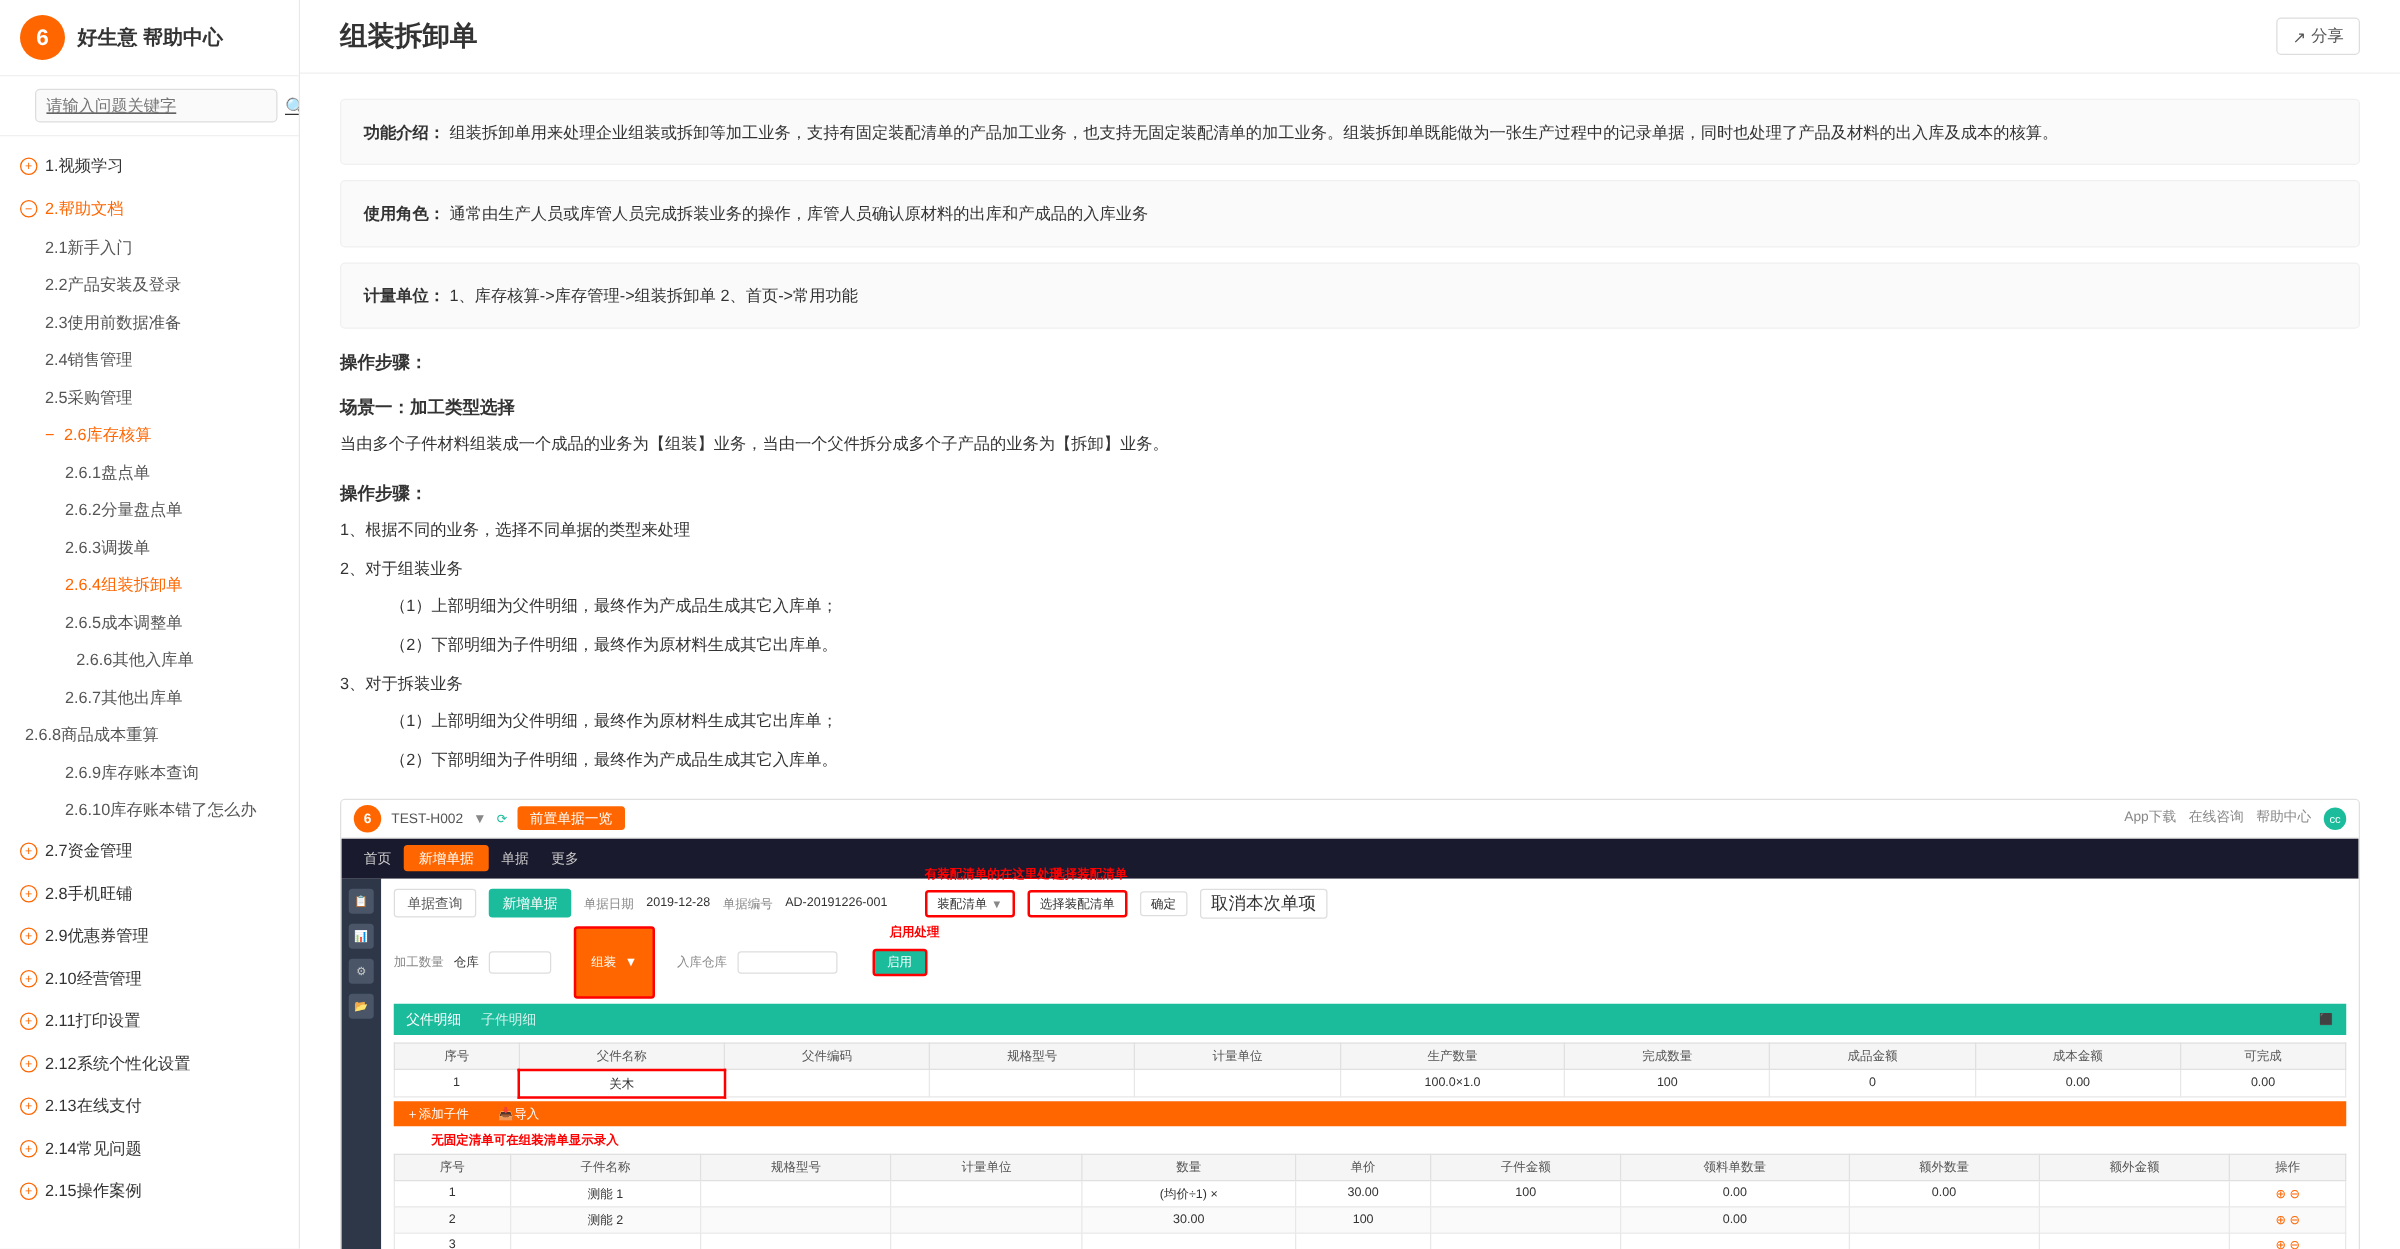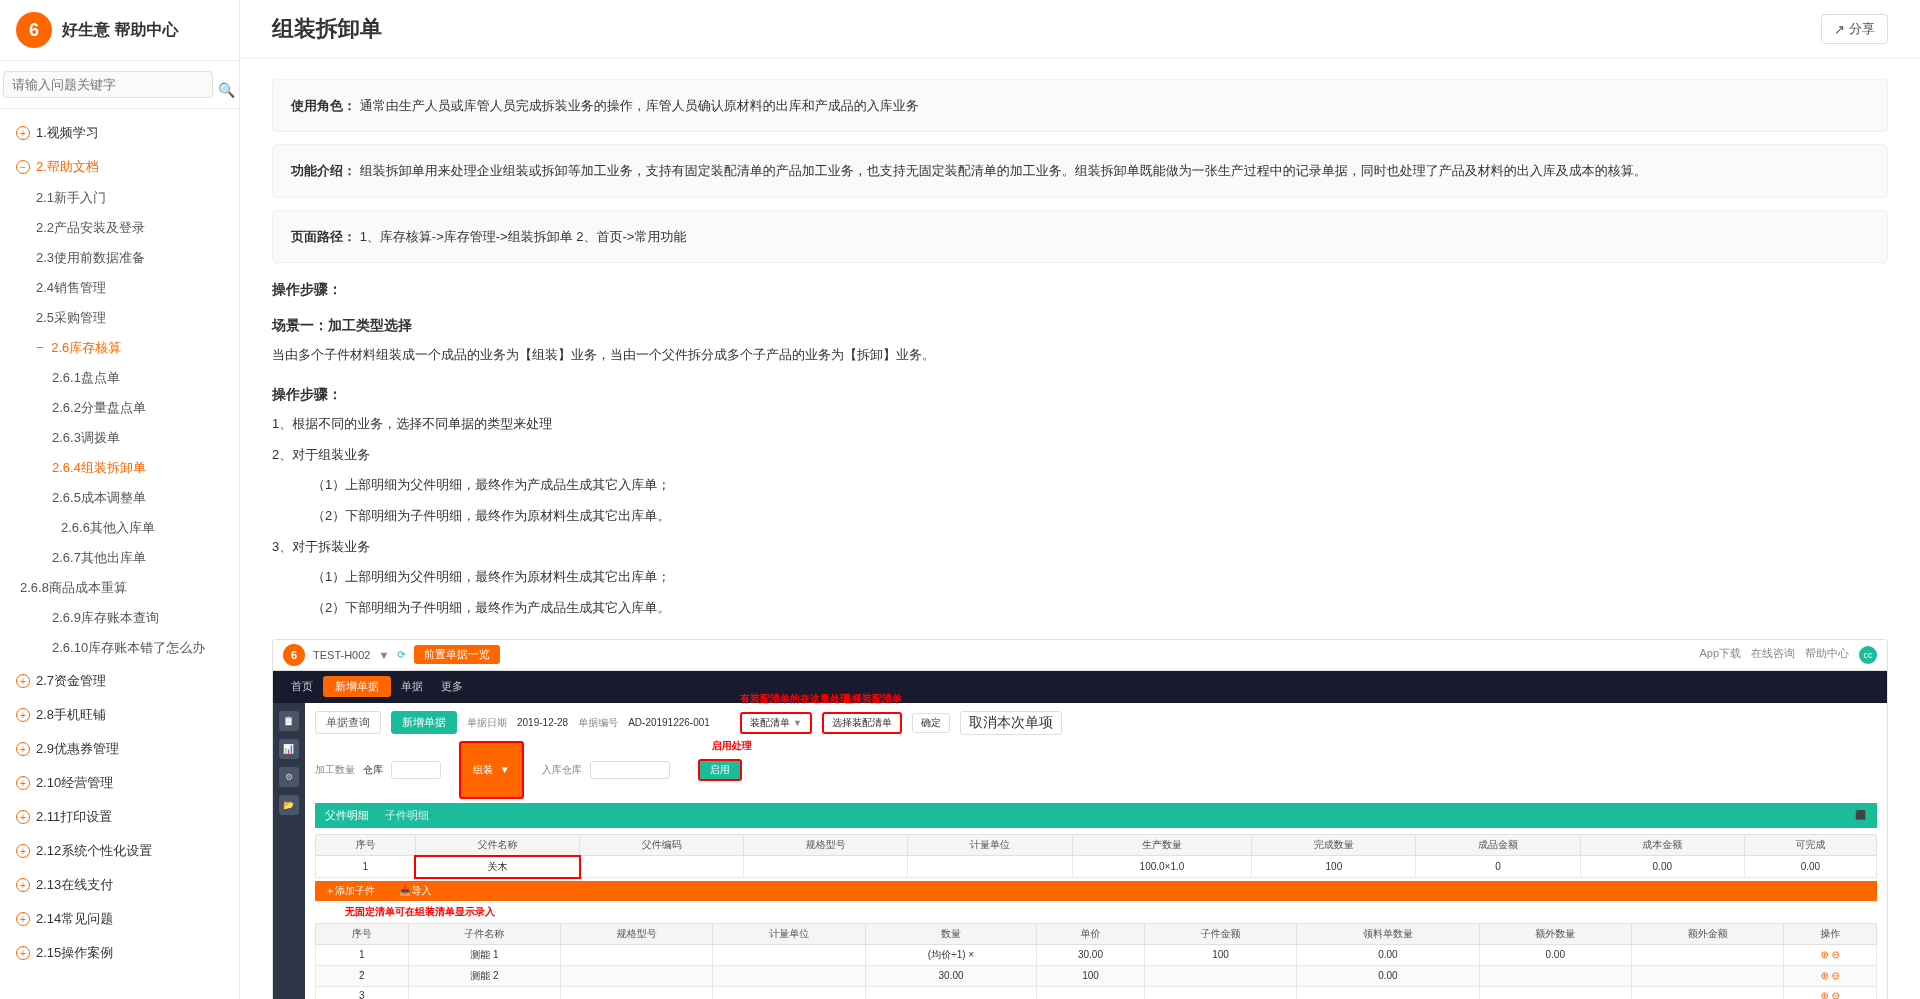--- a/index.html
+++ b/index.html
@@ -35,25 +35,26 @@
       font-weight: bold;
       margin-right: 10px;
       flex-shrink: 0;
     }
     .logo-text {
       font-size: 16px;
       font-weight: bold;
       color: #333;
     }
     .search-box {
-      padding: 10px 3px;
+      padding: 10px 28px;
       border-bottom: 1px solid #f0f0f0;
       display: flex;
-      align-items: flex-end;
+      align-items: center;
       gap: 6px;
+      text-decoration: underline;
     }
     .search-input {
       flex: 1;
       border: 1px solid #ddd;
       border-radius: 4px;
       padding: 5px 8px;
       font-size: 13px;
       color: #999;
       outline: none;
       background: #fafafa;
@@ -465,31 +466,31 @@
     <h1 class="page-title">组装拆卸单</h1>
     <button class="share-btn">
       <span>↗</span>
       <span>分享</span>
     </button>
   </div>
 
   <div class="content-area">
 
     <div class="info-block">
+      <span class="bold">功能介绍：</span>
+      <span>组装拆卸单用来处理企业组装或拆卸等加工业务，支持有固定装配清单的产品加工业务，也支持无固定装配清单的加工业务。组装拆卸单既能做为一张生产过程中的记录单据，同时也处理了产品及材料的出入库及成本的核算。</span>
+    </div>
+
+    <div class="info-block">
       <span class="bold">使用角色：</span>
       <span>通常由生产人员或库管人员完成拆装业务的操作，库管人员确认原材料的出库和产成品的入库业务</span>
     </div>
 
     <div class="info-block">
-      <span class="bold">功能介绍：</span>
-      <span>组装拆卸单用来处理企业组装或拆卸等加工业务，支持有固定装配清单的产品加工业务，也支持无固定装配清单的加工业务。组装拆卸单既能做为一张生产过程中的记录单据，同时也处理了产品及材料的出入库及成本的核算。</span>
-    </div>
-
-    <div class="info-block">
-      <span class="bold">页面路径：</span>
+      <span class="bold">计量单位：</span>
       <span>1、库存核算-&gt;库存管理-&gt;组装拆卸单  2、首页-&gt;常用功能</span>
     </div>
 
     <div class="section-title">操作步骤：</div>
 
     <div class="section-title">场景一：加工类型选择</div>
 
     <div class="body-text">
       <span>当由多个子件材料组装成一个成品的业务为【组装】业务，当由一个父件拆分成多个子产品的业务为【拆卸】业务。</span>
     </div>

